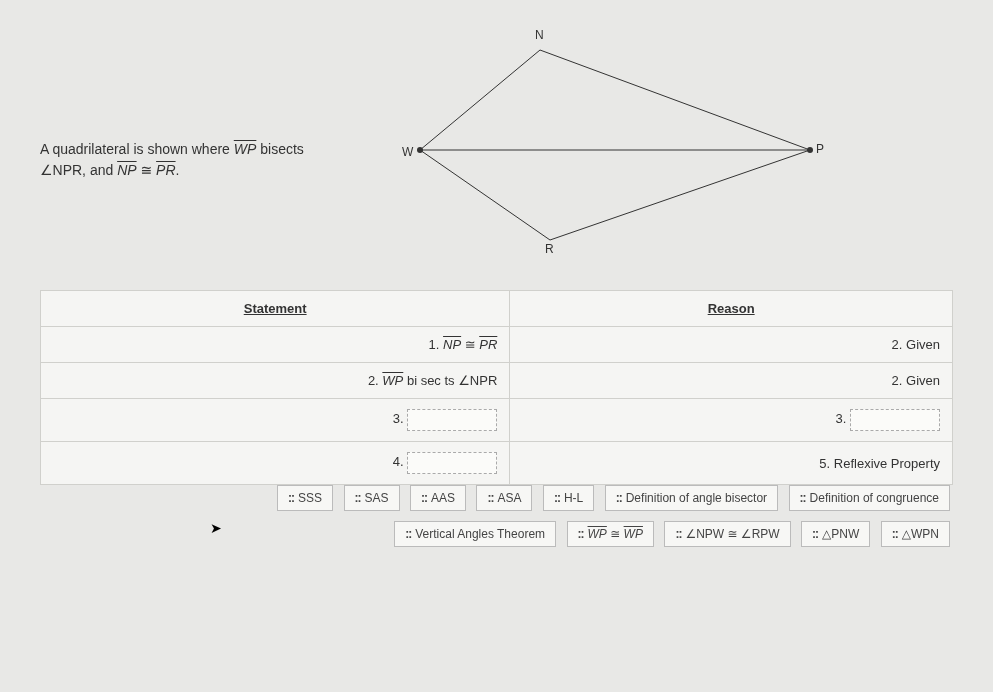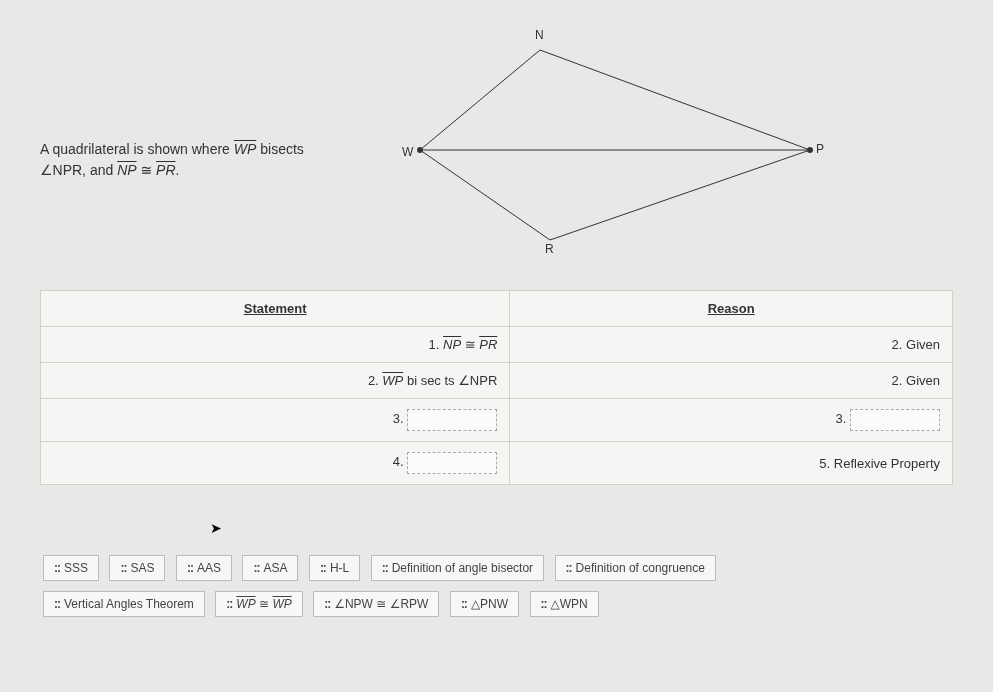--- a/index.html
+++ b/index.html
@@ -33,21 +33,21 @@
       width: 90px;
       height: 22px;
       vertical-align: middle;
       background: #fbfbf9;
     }
     .pointer-cursor {
       position: absolute;
       font-size: 14px;
       color: #000;
     }
-    .tile-rows { margin-top: 70px; text-align: left; }
+    .tile-rows { text-align: right; }
     .tile-row { margin-bottom: 10px; }
     .tile {
       display: inline-block;
       border: 1px solid #bbb;
       background: #f7f7f5;
       padding: 5px 10px;
       margin: 0 3px;
       font-size: 12px;
       color: #444;
       cursor: move;

